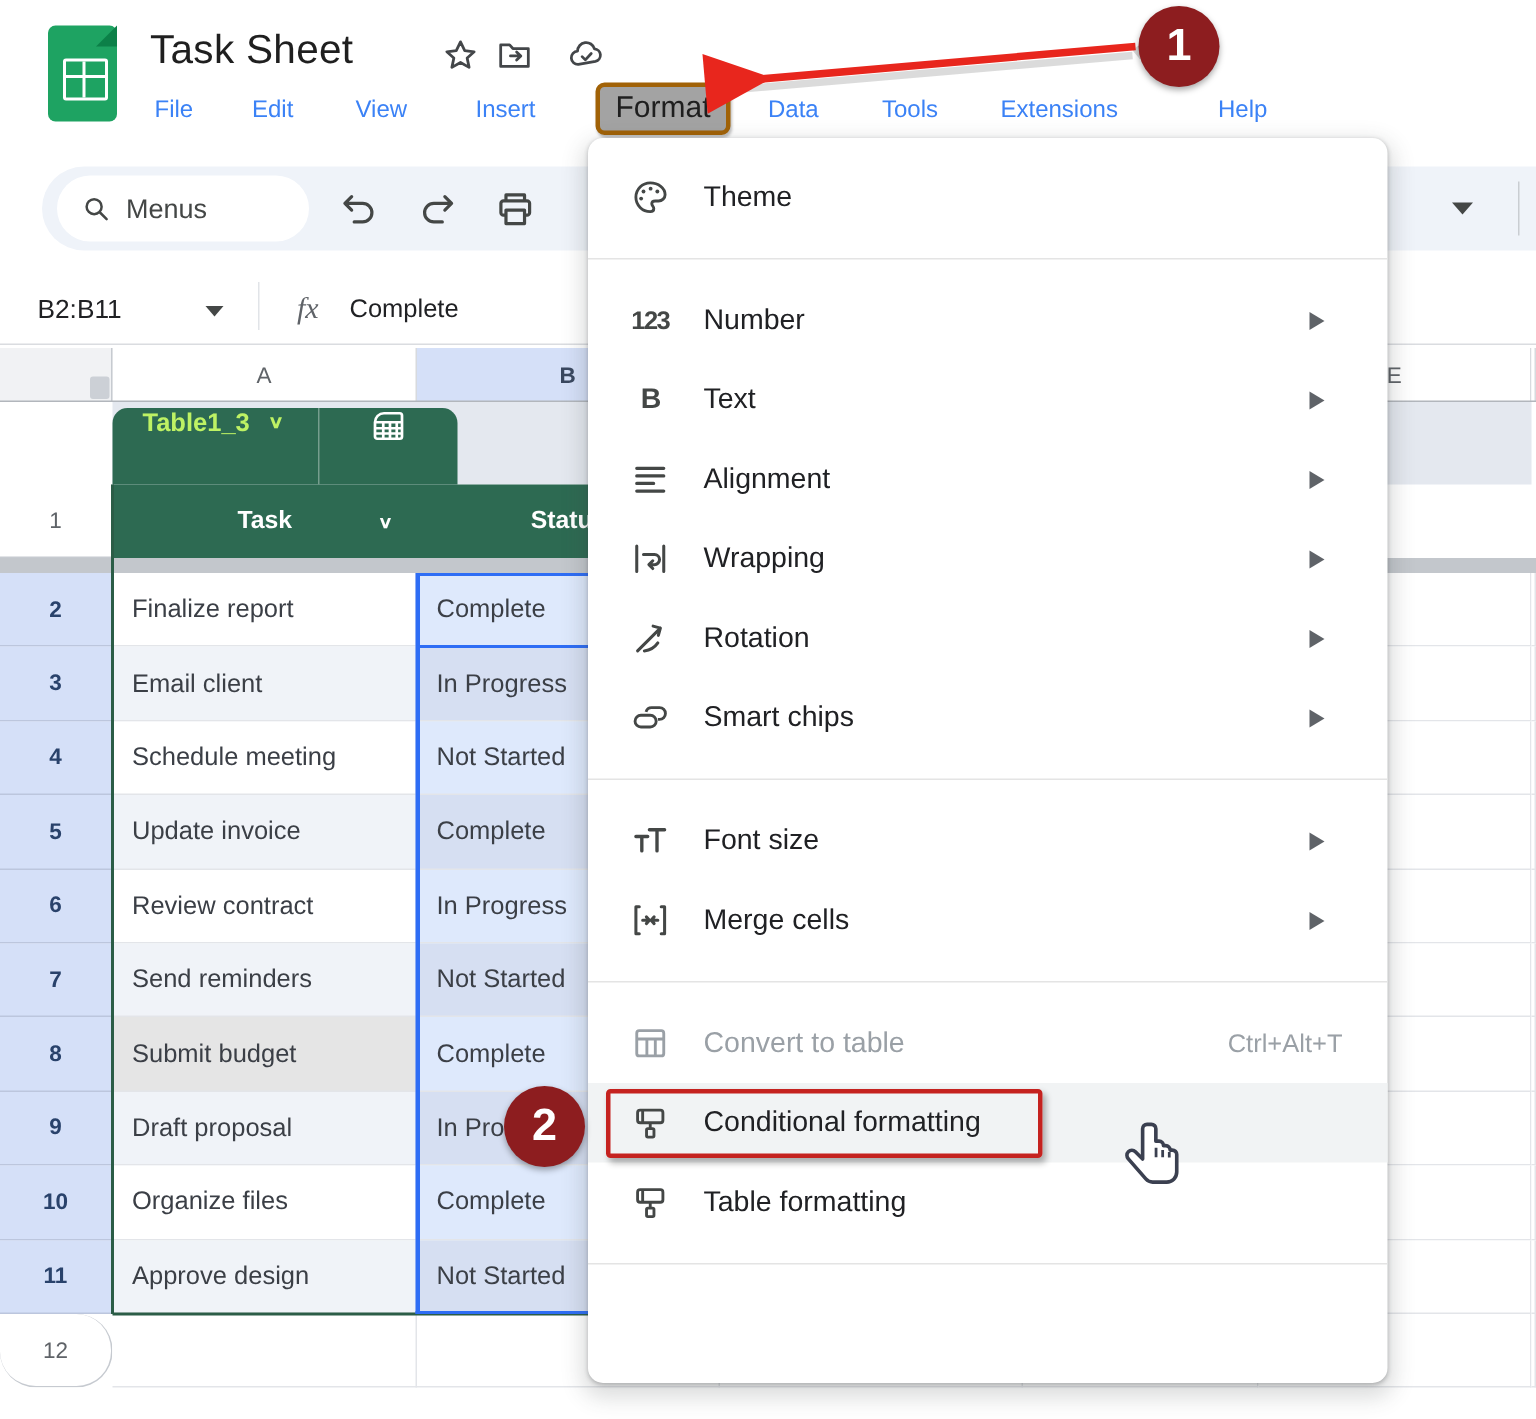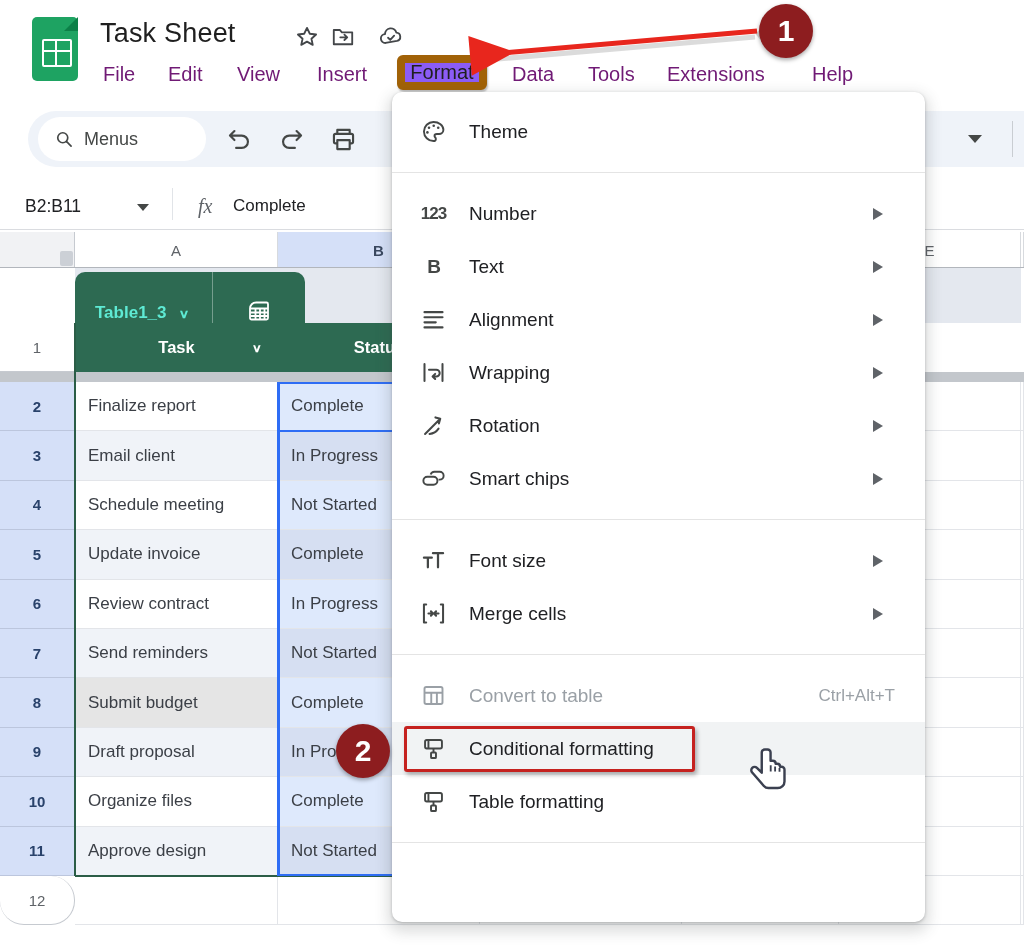--- a/index.html
+++ b/index.html
@@ -12,23 +12,23 @@
   #logo .fold2{position:absolute;right:0;top:0;width:0;height:0;
     border-bottom:14px solid #0c8048;border-left:14px solid transparent;transform:translateY(0);}
   #logo .glyph{position:absolute;left:10px;top:22px;width:26px;height:24px;border:2.6px solid #fff;border-radius:2px;}
   #logo .glyph:before{content:"";position:absolute;left:0;right:0;top:8.5px;height:2.6px;background:#fff;}
   #logo .glyph:after{content:"";position:absolute;top:0;bottom:0;left:10.5px;width:2.6px;background:#fff;}
   #doc-title{left:100px;top:18px;font-size:27px;letter-spacing:.2px;color:#1f1f1f;}
   .hdr-ic{top:24px;width:26px;height:26px;color:#434649;}
   .hdr-ic svg{width:26px;height:26px;display:block;}
 
   
-  .mb-item{top:59px;height:30px;font-size:20px;color:#701a75;display:flex;align-items:center;cursor:default;}
-  #format-box{left:397px;top:55px;width:90px;height:35px;border:8px solid #a16207;border-radius:6px;
-    background:#8b5cf6;box-sizing:border-box;display:flex;align-items:center;justify-content:center;
+  .mb-item{top:59px;height:30px;font-size:16px;color:#3b82f6;display:flex;align-items:center;cursor:default;}
+  #format-box{left:397px;top:55px;width:90px;height:35px;border:3px solid #a16207;border-radius:6px;
+    background:#a3a3a3;box-sizing:border-box;display:flex;align-items:center;justify-content:center;
     font-size:20px;color:#1f1f1f;box-shadow:1px 2px 2px rgba(0,0,0,.25);}
 
   
   #toolbar{left:28px;top:111px;width:996px;height:56px;background:#eff3f9;border-radius:28px 0 0 28px;}
   #menus-pill{left:38px;top:117px;width:168px;height:44px;background:#fff;border-radius:22px;
     display:flex;align-items:center;gap:10px;padding-left:16px;box-sizing:border-box;}
   #menus-pill svg{width:20px;height:20px;color:#444746;}
   #menus-label{font-size:18px;color:#444746;}
   .tb-ic{top:126px;width:27px;height:27px;color:#444746;}
   .tb-ic svg{width:27px;height:27px;display:block;}
@@ -51,21 +51,21 @@
   .ch{box-sizing:border-box;height:36px;display:flex;align-items:center;justify-content:center;
       font-size:15px;color:#5f6368;border-right:1px solid #d7dade;background:#fff;}
   .ch.corner{border-right:1px solid #c6cad0;background:#f1f2f4;position:relative;}
   .ch.corner .nub{position:absolute;right:1px;bottom:2px;width:13px;height:15px;background:#ccd0d6;border-radius:2px;}
   .ch.sel{background:#d5e0f8;color:#3a4860;font-weight:bold;}
   #ch-bottom{left:0;top:267px;width:1024px;height:1.5px;background:#b2b6bc;}
 
   #chip-band{left:0;top:268px;width:1024px;height:55px;background:#fff;}
   #chip-band .fill{position:absolute;left:75px;top:0;width:946px;height:55px;background:#e4e8ef;}
   #table-chip{left:75px;top:272px;width:230px;height:51px;background:#2d6a52;border-radius:10px 10px 0 0;
-    display:flex;align-items:flex-end;color:#5eead4;}
+    display:flex;align-items:flex-start;color:#bef264;}
   #table-chip .name{font-size:17px;font-weight:bold;padding-left:20px;}
   #table-chip .chev{font-size:15px;margin-left:12px;font-weight:bold;transform:scaleY(.8);}
   #table-chip .cdiv{width:1px;height:51px;background:rgba(255,255,255,.35);margin-left:22px;}
   #table-chip .gicon{flex:1;display:flex;align-items:center;justify-content:center;}
   #table-chip .gicon svg{width:24px;height:24px;}
 
   #hdr-row{left:0;top:323px;width:1024px;height:49px;}
   #hdr-row .rh{position:absolute;left:0;top:0;width:75px;height:49px;box-sizing:border-box;
     border-right:1px solid #c6cad0;border-bottom:1px solid #c6cad0;display:flex;align-items:center;
     justify-content:center;font-size:15px;color:#5f6368;background:#fff;}

